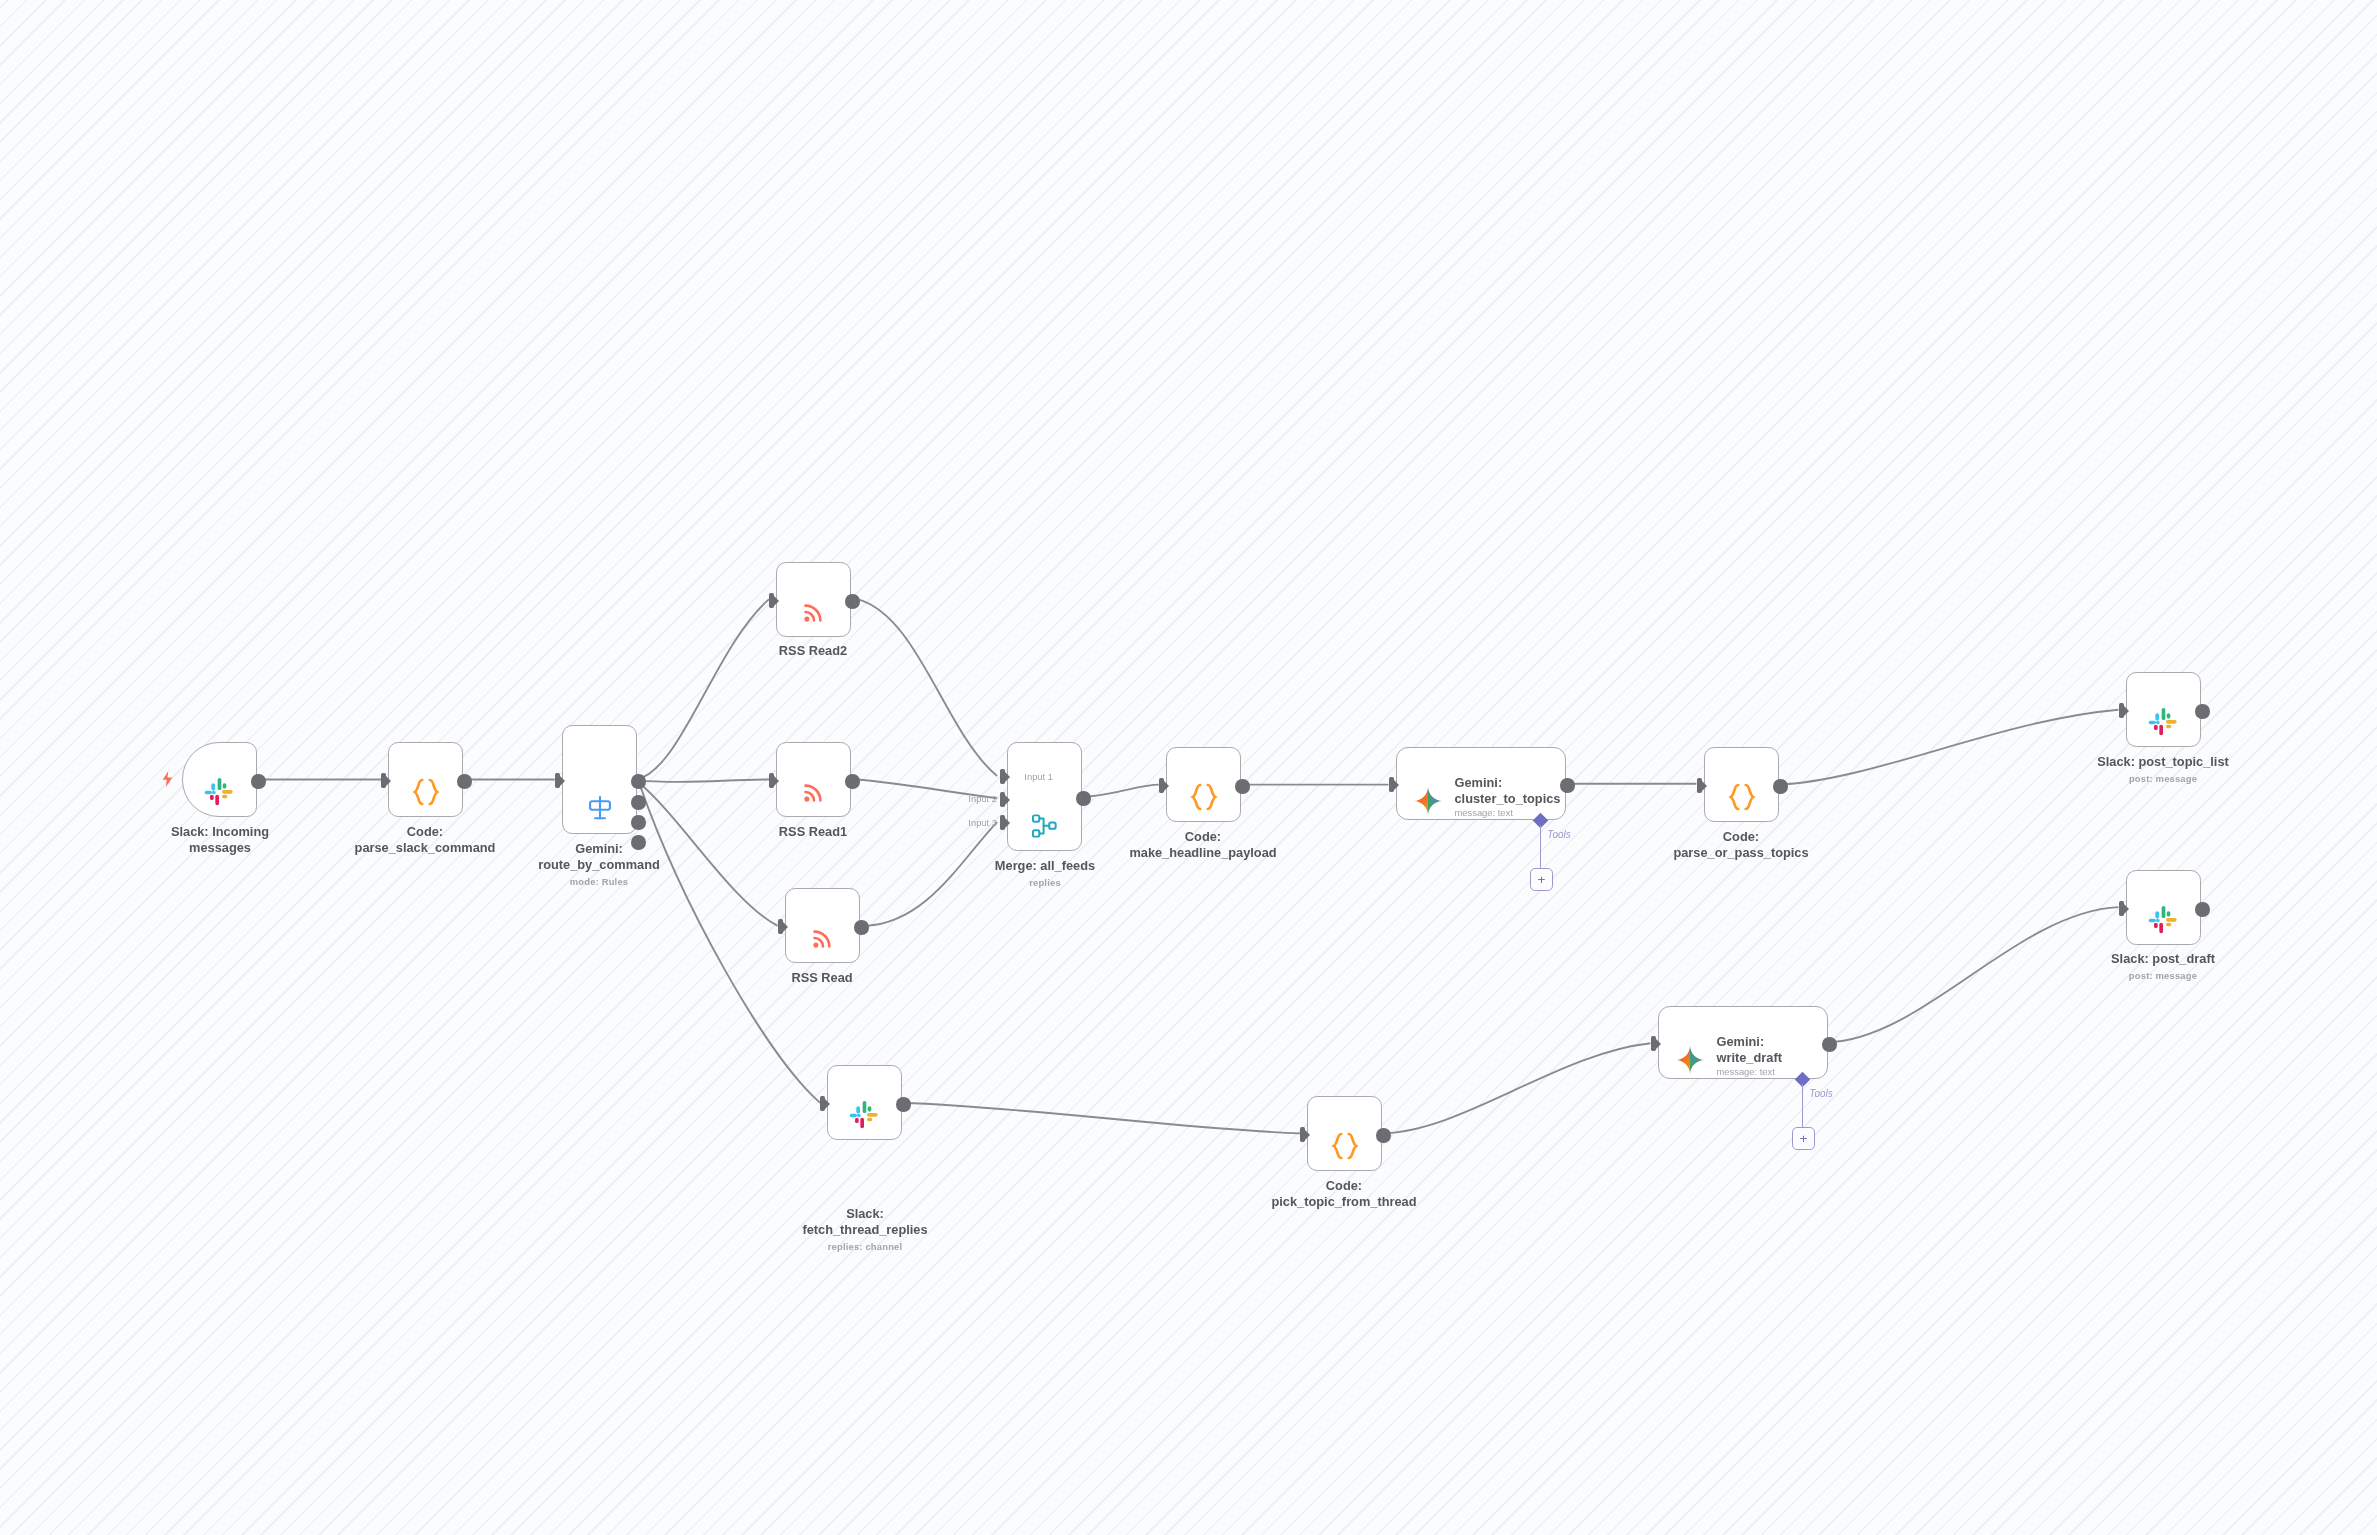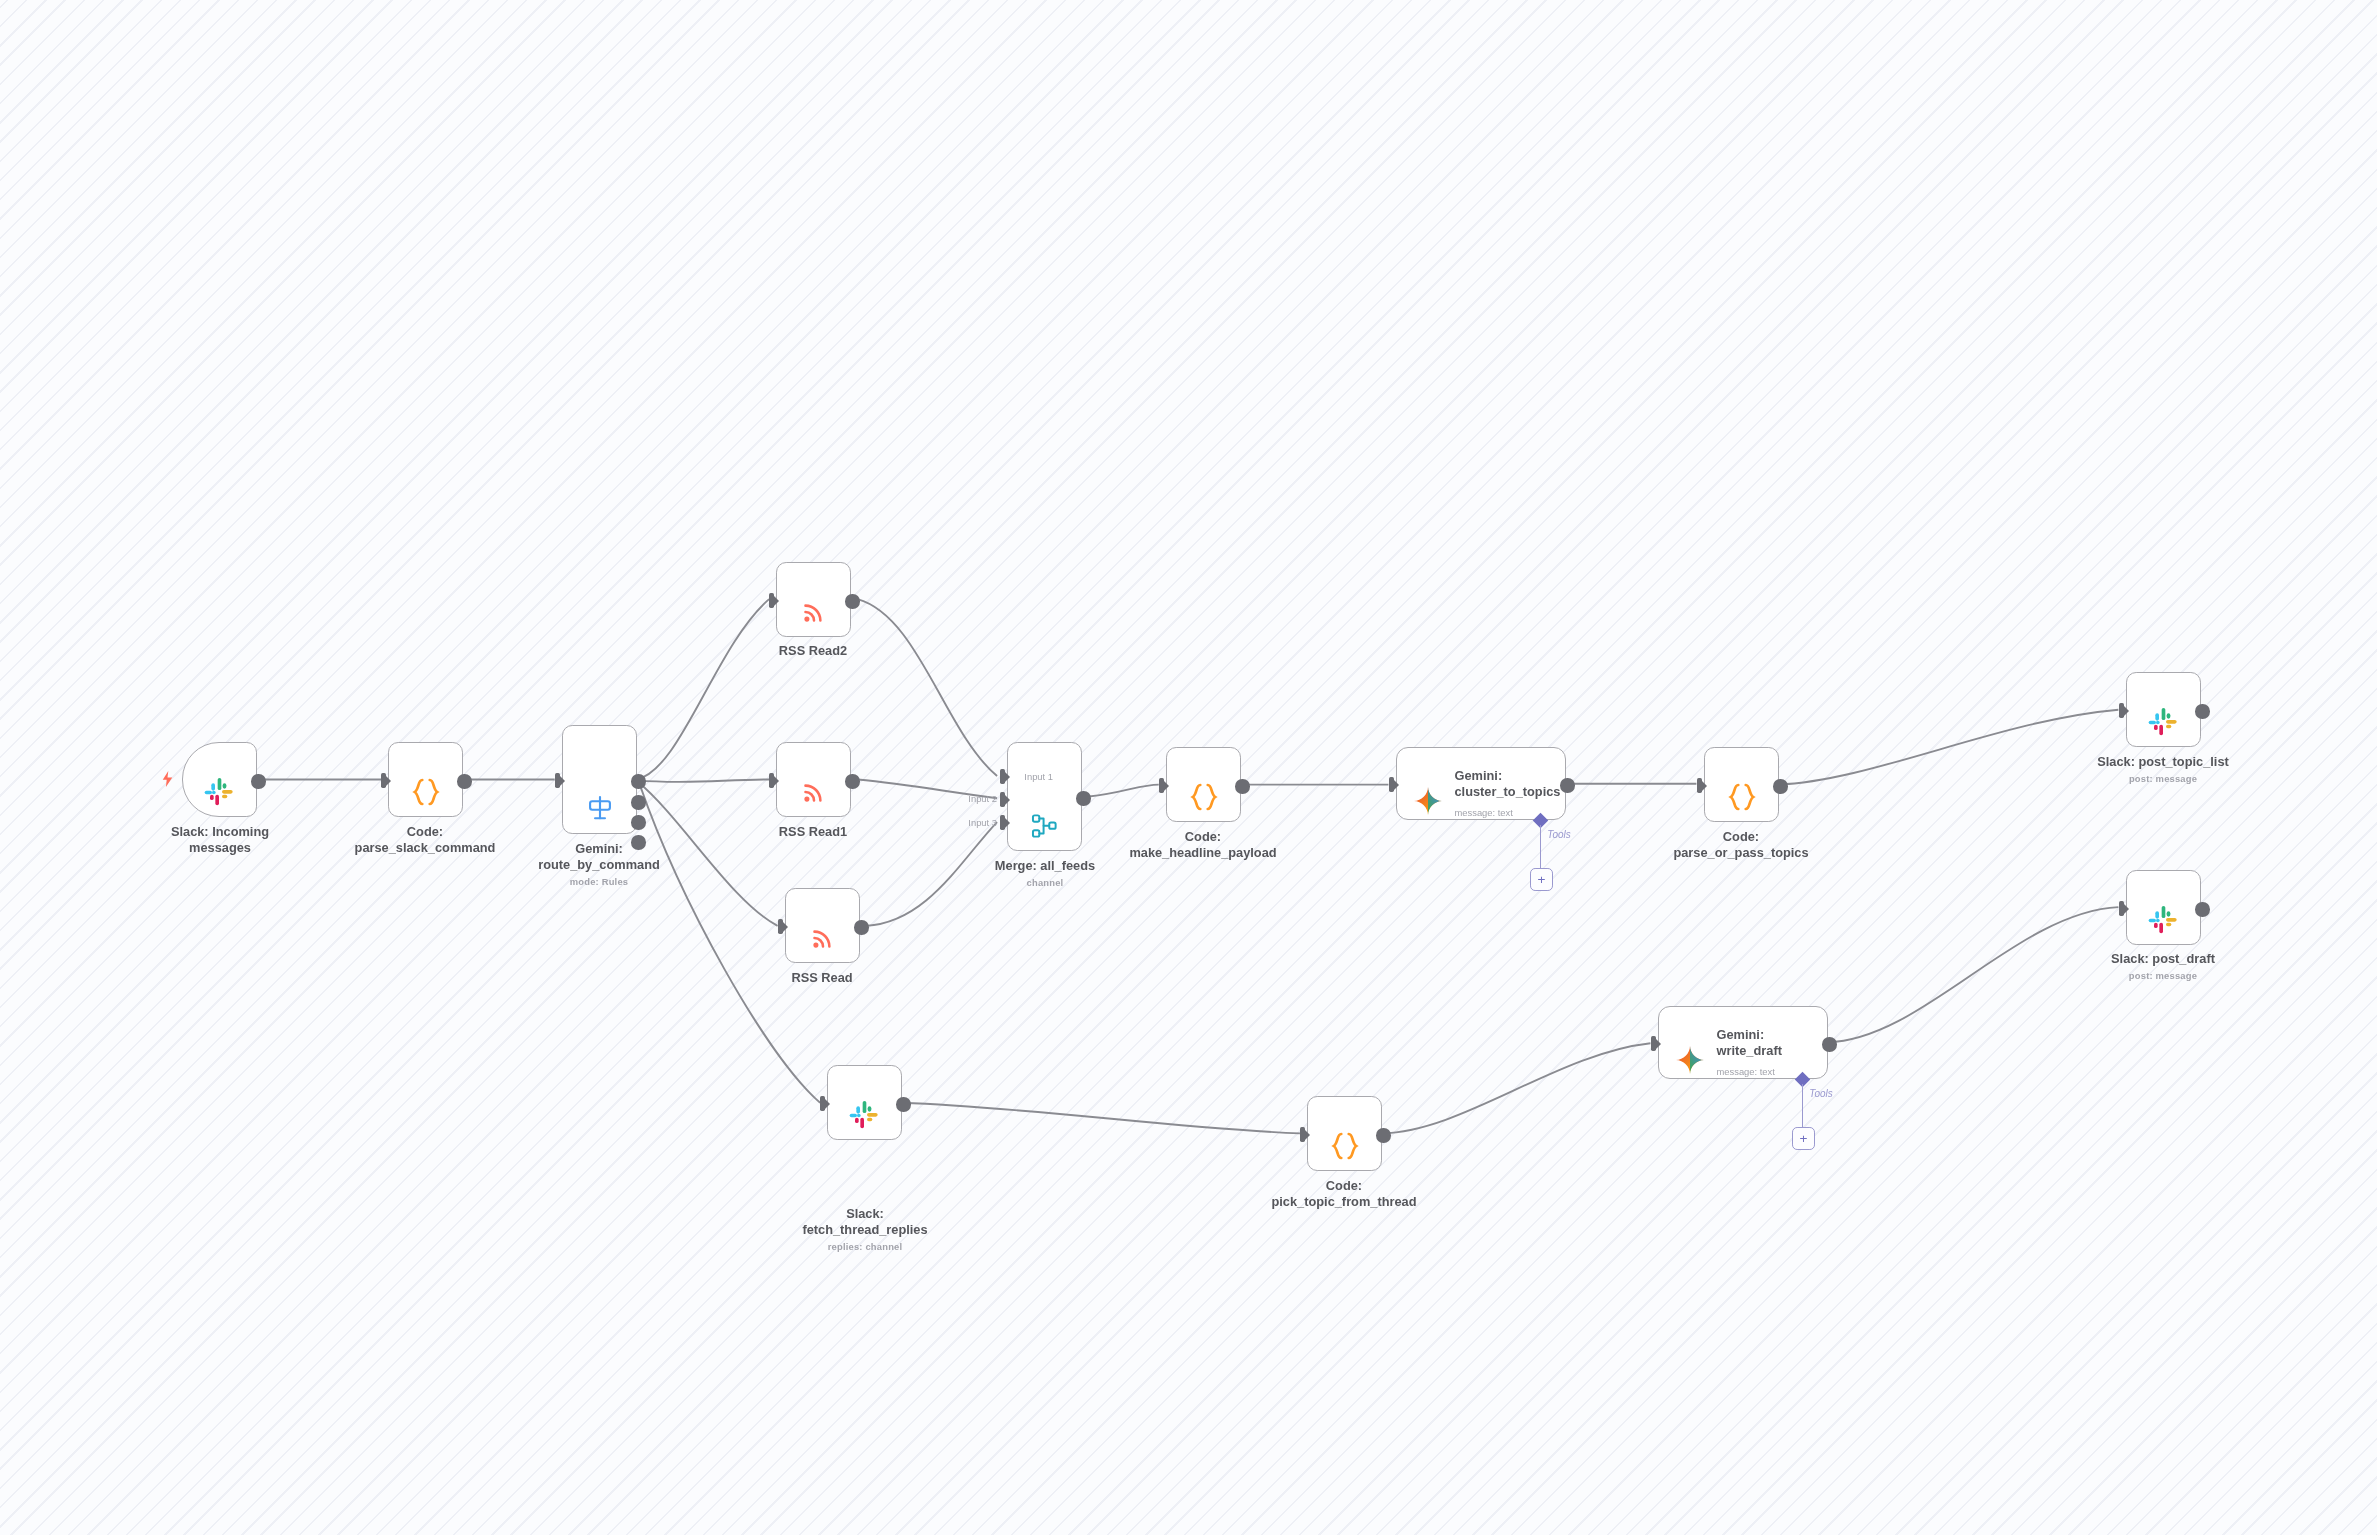--- a/index.html
+++ b/index.html
@@ -84,21 +84,21 @@
     font-size: 12.8px;
     font-weight: bold;
     color: #55565b;
     line-height: 1.25;
   }
   .inner-label .inner-sub {
     display: block;
     font-size: 9.4px;
     font-weight: normal;
     color: #a2a3ab;
-    margin-top: 7px;
+    margin-top: 0;
   }
 
   
   .port-out {
     position: absolute;
     width: 14.5px; height: 14.5px;
     border-radius: 50%;
     background: #6c6d73;
     z-index: 7;
   }
@@ -333,21 +333,21 @@
     <span class="port-in" style="left:-8.5px; top:26px;"></span>
     <span class="port-in" style="left:-8.5px; top:49px;"></span>
     <span class="port-in" style="left:-8.5px; top:72px;"></span>
     <span class="port-out" style="left:68px; top:48px;"></span>
   </div>
   <div class="port-label" style="left:1053px; top:776px;">Input 1</div>
   <div class="port-label" style="left:997px; top:798px;">Input 2</div>
   <div class="port-label" style="left:997px; top:822px;">Input 3</div>
   <div class="node-label" style="left:1045px; top:858px;">
     <span>Merge: all_feeds</span>
-    <span class="node-sub">channel</span>
+    <span class="node-sub">replies</span>
   </div>
 
   <div class="node square" style="left:1166px; top:747px;">
     <span class="icon-wrap">
       <svg viewBox="0 0 48 48" width="36" height="36">
         <path d="M19 8 C13 8 15 20 9 24 C15 28 13 40 19 40" stroke="#FF9922" stroke-width="3.6" fill="none" stroke-linecap="round"></path>
         <path d="M29 8 C35 8 33 20 39 24 C33 28 35 40 29 40" stroke="#FF9922" stroke-width="3.6" fill="none" stroke-linecap="round"></path>
       </svg>
     </span>
     <span class="port-in" style="left:-8.5px; top:30px;"></span>

